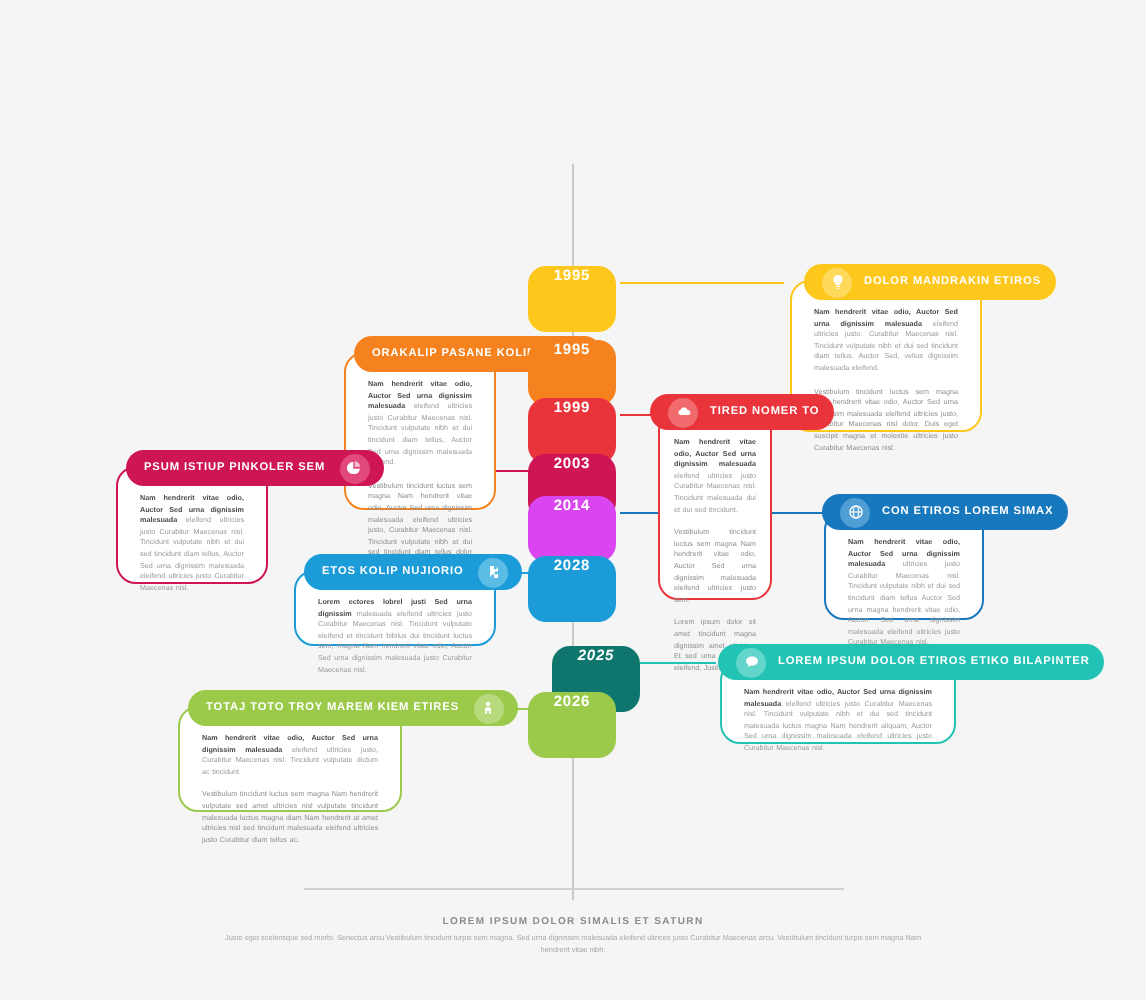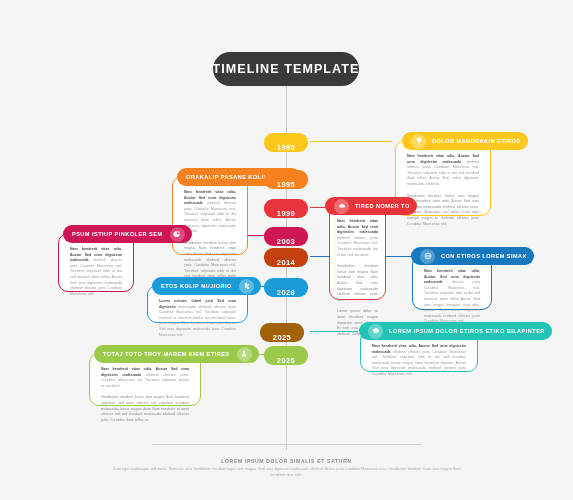--- a/index.html
+++ b/index.html
@@ -29,22 +29,22 @@
     background:#3a3a3a; border-radius:17px;
     display:flex; align-items:center; justify-content:center;
   }
   .title-pill span {
     color:#ffffff; font-size:12.5px; font-weight:bold;
     letter-spacing:1.1px; white-space:nowrap;
   }
 
   
   .year {
-    position:absolute; width:44px; height:19px; border-radius:9px;
-    display:flex; align-items:flex-end; justify-content:center;
+    position:absolute; width:44px; height:33px; border-radius:9px;
+    display:flex; align-items:flex-start; justify-content:center;
     color:#fff; font-size:7.5px; font-weight:bold; letter-spacing:.4px;
     z-index:6;
   }
 
   
   .conn { position:absolute; height:1px; z-index:1; }
 
   
   .card {
     position:absolute; border:1px solid #d8d8d8; border-radius:10px;
@@ -88,23 +88,20 @@
   }
 </style>
 </head>
 <body>
 
 <div id="stage">
 
   <div class="spine"></div>
   <div class="footer-rule"></div>
 
-  <div class="title-pill">
-    <span>TIMELINE TEMPLATE</span>
-  </div>
 
   <div class="conn" style="left:310px;top:141px;width:82px;background:#FDC71C;"></div>
   <div class="conn" style="left:244px;top:178px;width:40px;background:#F5821F;"></div>
   <div class="conn" style="left:310px;top:207px;width:22px;background:#E8343A;"></div>
   <div class="conn" style="left:131px;top:235px;width:153px;background:#CE1556;"></div>
   <div class="conn" style="left:310px;top:256px;width:103px;background:#1878BE;"></div>
   <div class="conn" style="left:243px;top:286px;width:41px;background:#1B9BD8;"></div>
   <div class="conn" style="left:310px;top:331px;width:48px;background:#22C3B4;"></div>
   <div class="conn" style="left:183px;top:354px;width:101px;background:#9BCA4B;"></div>
 
@@ -113,27 +110,27 @@
   </div>
   <div class="year" style="left:264px;top:170px;background:#F5821F;">
     <span>1995</span>
   </div>
   <div class="year" style="left:264px;top:199px;background:#E8343A;">
     <span>1999</span>
   </div>
   <div class="year" style="left:264px;top:227px;background:#CE1556;">
     <span>2003</span>
   </div>
-  <div class="year" style="left:264px;top:248px;background:#c2410c;">
+  <div class="year" style="left:264px;top:248px;background:#d946ef;">
     <span>2014</span>
   </div>
   <div class="year" style="left:264px;top:278px;background:#1B9BD8;">
     <span>2028</span>
   </div>
-  <div class="year" style="left:260px;top:323px;background:#a16207;">
+  <div class="year" style="left:276px;top:323px;background:#0f766e;font-style:italic;">
     <span>2025</span>
   </div>
   <div class="year" style="left:264px;top:346px;background:#9BCA4B;">
     <span>2026</span>
   </div>
 
   <div class="card" style="left:395px;top:140px;width:96px;height:76px;border-color:#FDC71C;">
     <div class="card-head head-right" style="left:6px;background:#FDC71C;">
       <span class="ht">DOLOR MANDRAKIN ETIROS</span>
       <span class="badge" style="background:#FFD95C;">

